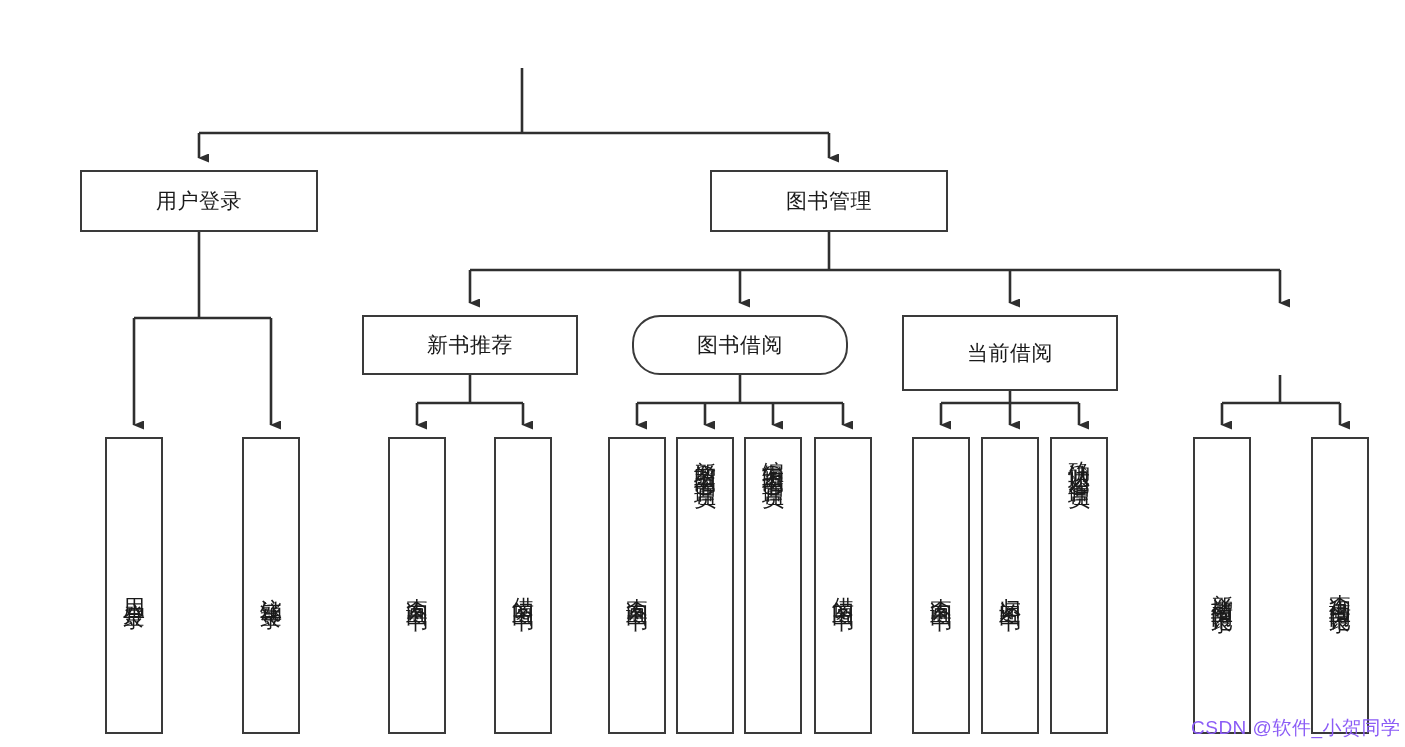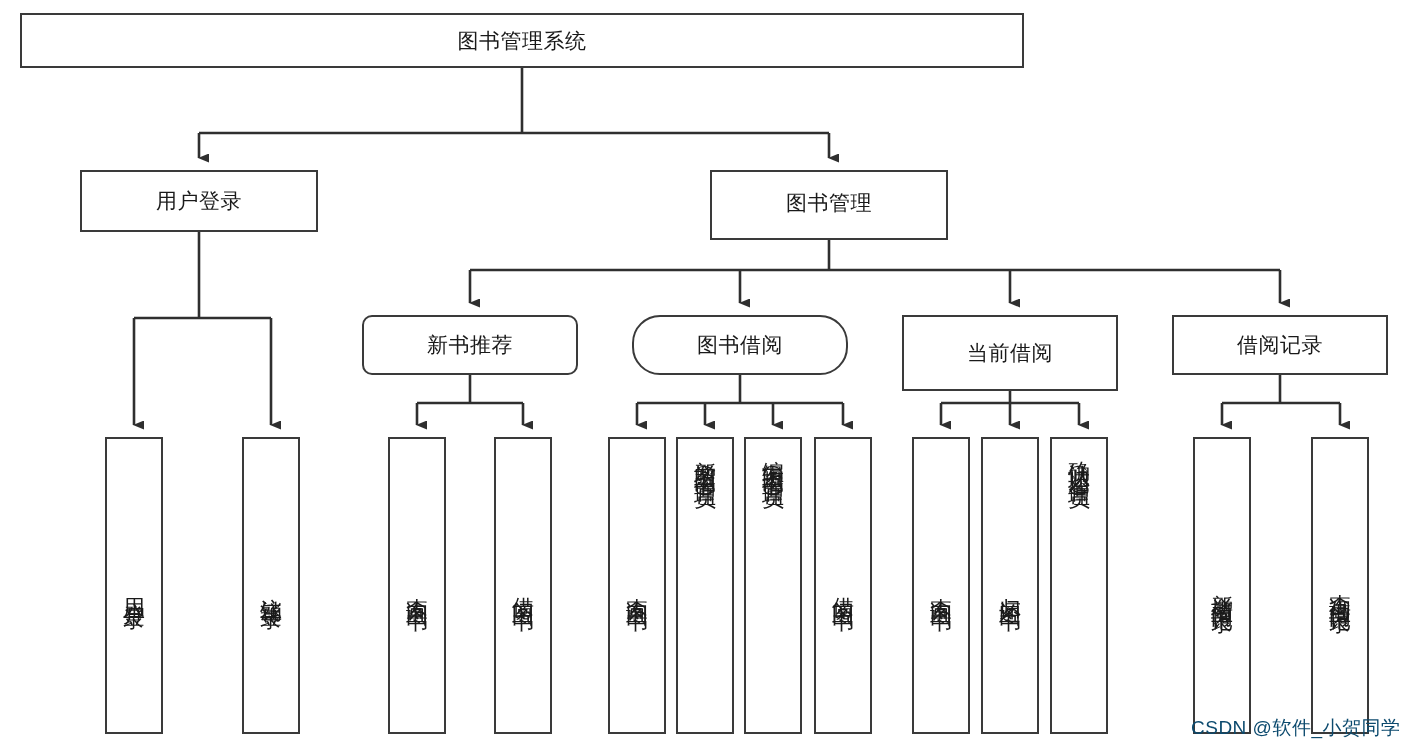--- a/index.html
+++ b/index.html
@@ -63,21 +63,21 @@
   .node.vert.center .lbl {
     margin-top: auto;
     margin-bottom: auto;
   }
   .node.vert.center {
     align-items: center;
   }
   .watermark {
     position: absolute;
     font-size: 19px;
-    color: #0c4a6e;
+    color: #8b5cf6;
     white-space: nowrap;
     letter-spacing: 0.5px;
   }
 </style>
 </head>
 <body>
 
 <div id="canvas">
 
   <svg class="wires" viewBox="0 0 1405 747" xmlns="http://www.w3.org/2000/svg">
@@ -124,43 +124,37 @@
       <path d="M1010,403 L1010,425" marker-end="url(#arw)"></path>
       <path d="M1079,403 L1079,425" marker-end="url(#arw)"></path>
 
       <path d="M1280,375 L1280,403"></path>
       <path d="M1222,403 L1340,403"></path>
       <path d="M1222,403 L1222,425" marker-end="url(#arw)"></path>
       <path d="M1340,403 L1340,425" marker-end="url(#arw)"></path>
     </g>
   </svg>
 
-  <div class="node horiz" style="left:20px; top:13px; width:1004px; height:55px;">
-    <span class="lbl">图书管理系统</span>
-  </div>
 
   <div class="node horiz" style="left:80px; top:170px; width:238px; height:62px;">
     <span class="lbl">用户登录</span>
   </div>
-  <div class="node horiz" style="left:710px; top:170px; width:238px; height:70px;font-family:Liberation Mono, monospace;">
+  <div class="node horiz" style="left:710px; top:170px; width:238px; height:62px;">
     <span class="lbl">图书管理</span>
   </div>
 
-  <div class="node horiz" style="left:362px; top:315px; width:216px; height:60px;border-radius:10px;">
+  <div class="node horiz" style="left:362px; top:315px; width:216px; height:60px;">
     <span class="lbl">新书推荐</span>
   </div>
   <div class="node horiz" style="left:632px; top:315px; width:216px; height:60px;border-radius:28px;">
     <span class="lbl">图书借阅</span>
   </div>
   <div class="node horiz" style="left:902px; top:315px; width:216px; height:76px;">
     <span class="lbl">当前借阅</span>
   </div>
-  <div class="node horiz" style="left:1172px; top:315px; width:216px; height:60px;">
-    <span class="lbl">借阅记录</span>
-  </div>
 
   <div class="node vert center" style="left:105px; top:437px; width:58px; height:297px;">
     <span class="lbl">用户登录</span>
   </div>
   <div class="node vert center" style="left:242px; top:437px; width:58px; height:297px;">
     <span class="lbl">注销登录</span>
   </div>
 
   <div class="node vert center" style="left:388px; top:437px; width:58px; height:297px;">
     <span class="lbl">查询图书</span>

